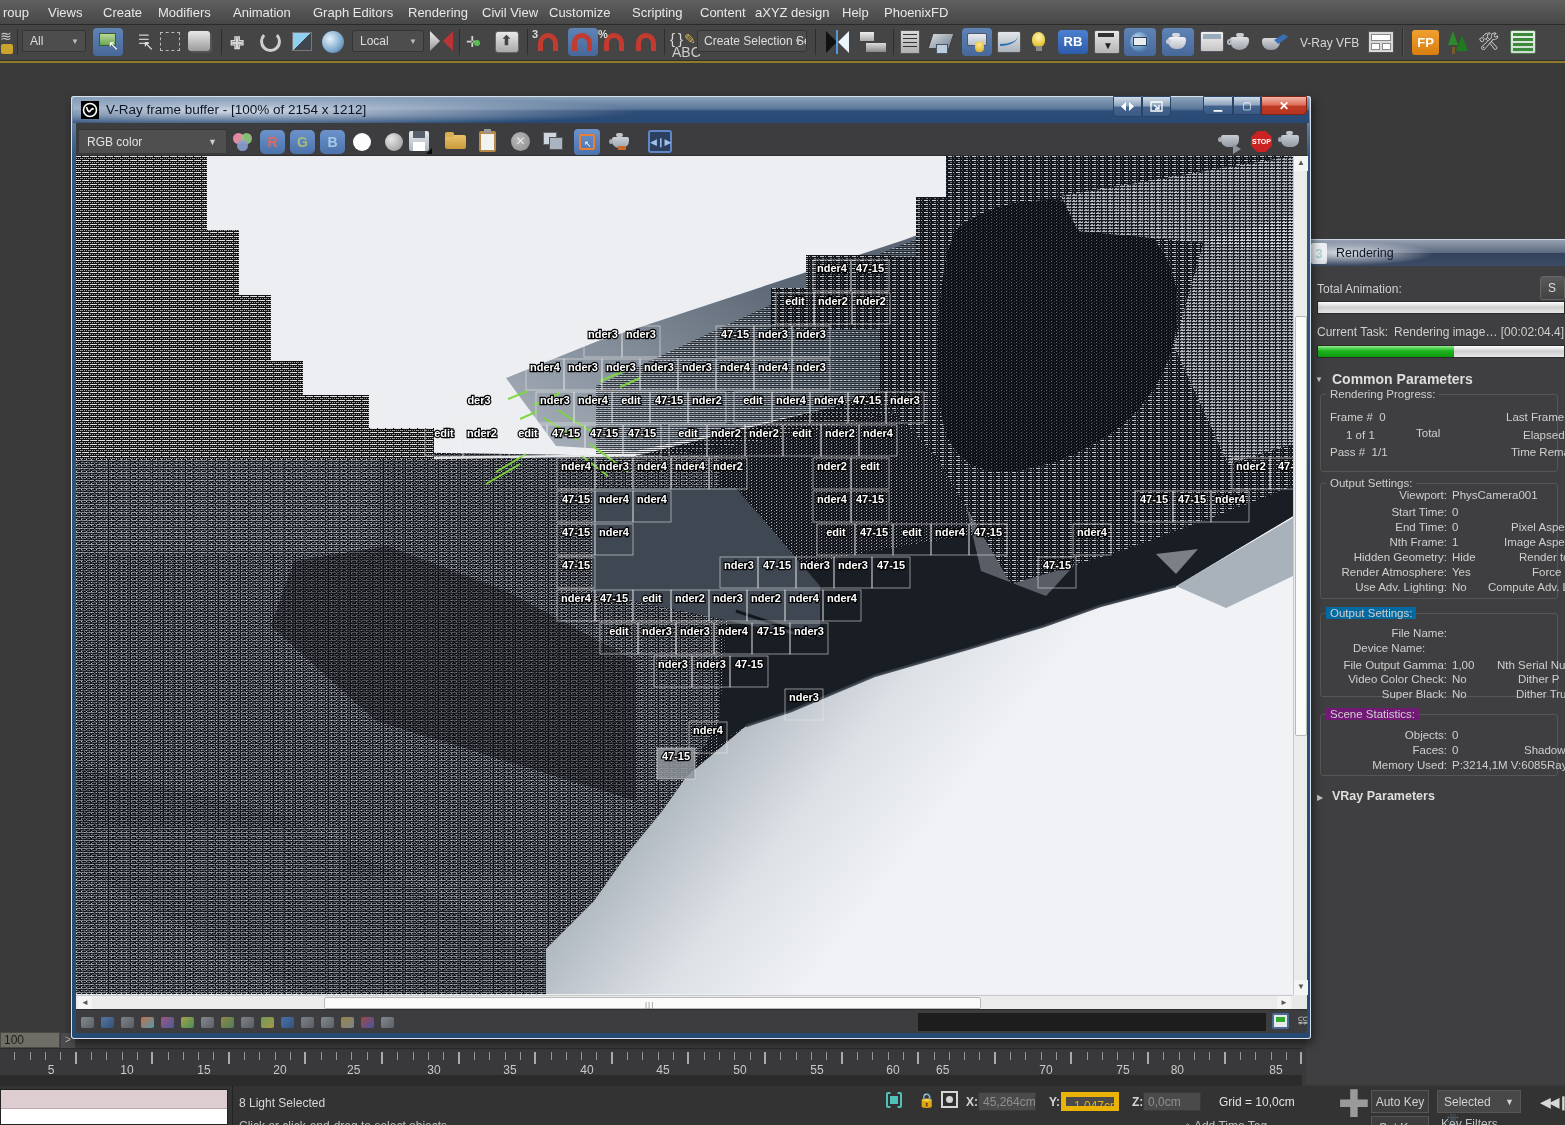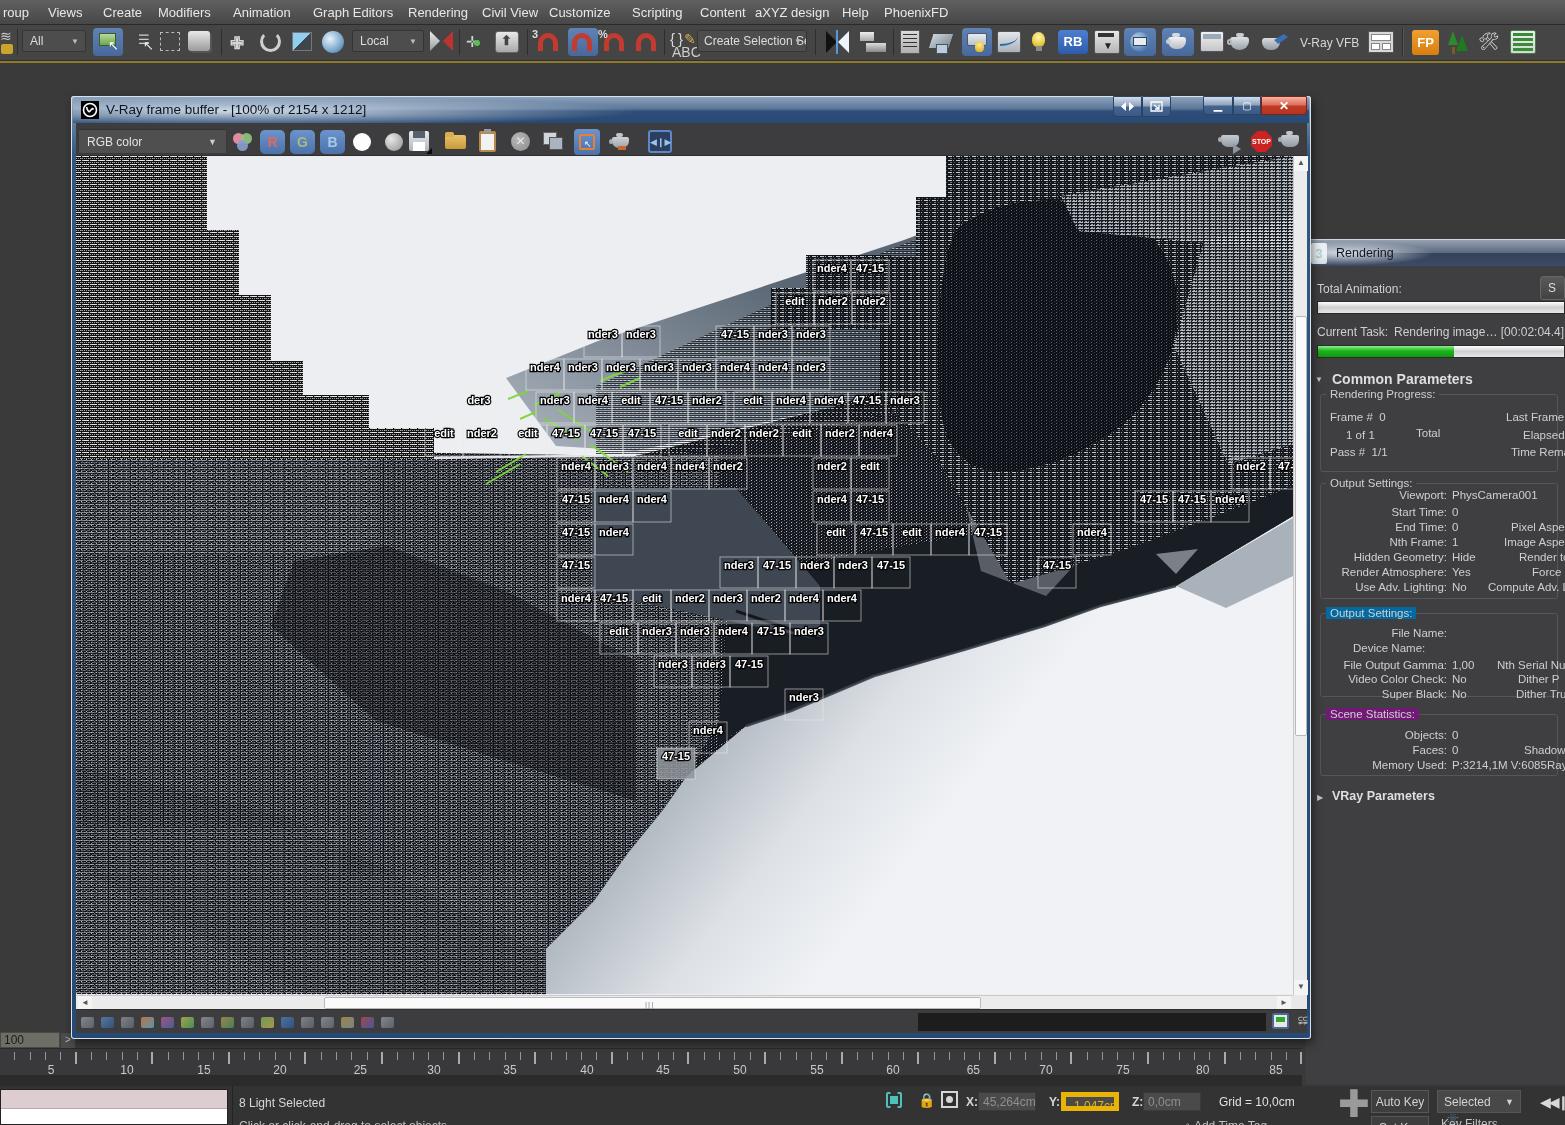--- a/index.html
+++ b/index.html
@@ -118,32 +118,32 @@
 
 <div class="abs" style="left:0;top:1032px;width:60px;height:16px;background:#6f6e66;border:1px solid #4a4a44;color:#1c1c1c;font-size:12px;line-height:15px;padding-left:3px">100</div>
 <div class="abs" style="left:61px;top:1033px;width:14px;height:15px;background:#4c4c4c;color:#bbb;font-size:10px;text-align:center;line-height:14px">&gt;</div>
 <div class="abs" style="left:0;top:1048px;width:1302px;height:27px;background:#39393b;border-top:1px solid #2a2a2c;color:#c9c9c9;font-size:12px;overflow:hidden">
   <div class="abs" style="left:0;top:3px;width:1565px;height:8px;background:repeating-linear-gradient(90deg,transparent 0px,transparent 14.32px,#989898 14.32px,#989898 15.32px)"></div>
   <div class="abs" style="left:0;top:3px;width:1565px;height:12px;background:repeating-linear-gradient(90deg,transparent 0px,transparent 74.6px,#aaaaaa 74.6px,#aaaaaa 76.6px)"></div>
   <span style="position:absolute;left:41px;top:14px;width:20px;text-align:center">5</span>
     <span style="position:absolute;left:117px;top:14px;width:20px;text-align:center">10</span>
     <span style="position:absolute;left:194px;top:14px;width:20px;text-align:center">15</span>
     <span style="position:absolute;left:270px;top:14px;width:20px;text-align:center">20</span>
-    <span style="position:absolute;left:347px;top:14px;width:20px;text-align:right">25</span>
+    <span style="position:absolute;left:347px;top:14px;width:20px;text-align:left">25</span>
     <span style="position:absolute;left:424px;top:14px;width:20px;text-align:center">30</span>
     <span style="position:absolute;left:500px;top:14px;width:20px;text-align:center">35</span>
     <span style="position:absolute;left:577px;top:14px;width:20px;text-align:center">40</span>
     <span style="position:absolute;left:653px;top:14px;width:20px;text-align:center">45</span>
     <span style="position:absolute;left:730px;top:14px;width:20px;text-align:center">50</span>
     <span style="position:absolute;left:807px;top:14px;width:20px;text-align:center">55</span>
     <span style="position:absolute;left:883px;top:14px;width:20px;text-align:center">60</span>
-    <span style="position:absolute;left:960px;top:14px;width:20px;text-align:right">65</span>
+    <span style="position:absolute;left:936px;top:14px;width:20px;text-align:left">65</span>
     <span style="position:absolute;left:1036px;top:14px;width:20px;text-align:center">70</span>
     <span style="position:absolute;left:1113px;top:14px;width:20px;text-align:center">75</span>
-    <span style="position:absolute;left:1196px;top:14px;width:20px;text-align:left">80</span>
+    <span style="position:absolute;left:1164px;top:14px;width:20px;text-align:right">80</span>
     <span style="position:absolute;left:1266px;top:14px;width:20px;text-align:center">85</span>
 </div>
 <div class="abs" style="left:0;top:1075px;width:1302px;height:11px;background:#2b2b2b"></div>
 
 <div class="abs" style="left:0;top:1086px;width:1565px;height:39px;background:#333333;color:#d8d8d8;font-size:12px">
   <div class="abs" style="left:0;top:3px;width:228px;height:36px;background:#fff;border:1px solid #222">
     <div class="abs" style="left:0;top:0;width:226px;height:19px;background:#ddccd0;border-bottom:1px solid #b9a9ad"></div>
   </div>
   <div class="abs" style="left:232px;top:0;width:1px;height:39px;background:#222"></div>
   <div class="abs" style="left:239px;top:10px">8 Light Selected</div>

